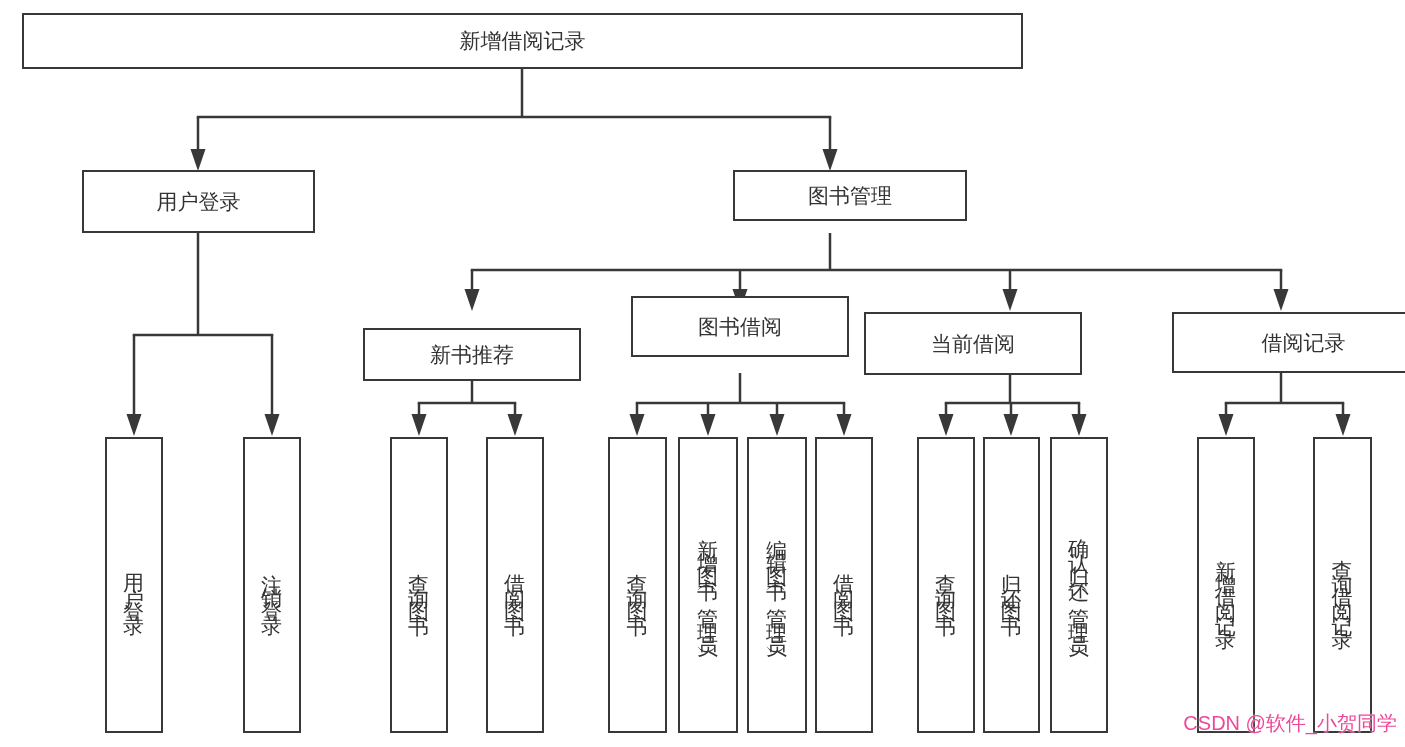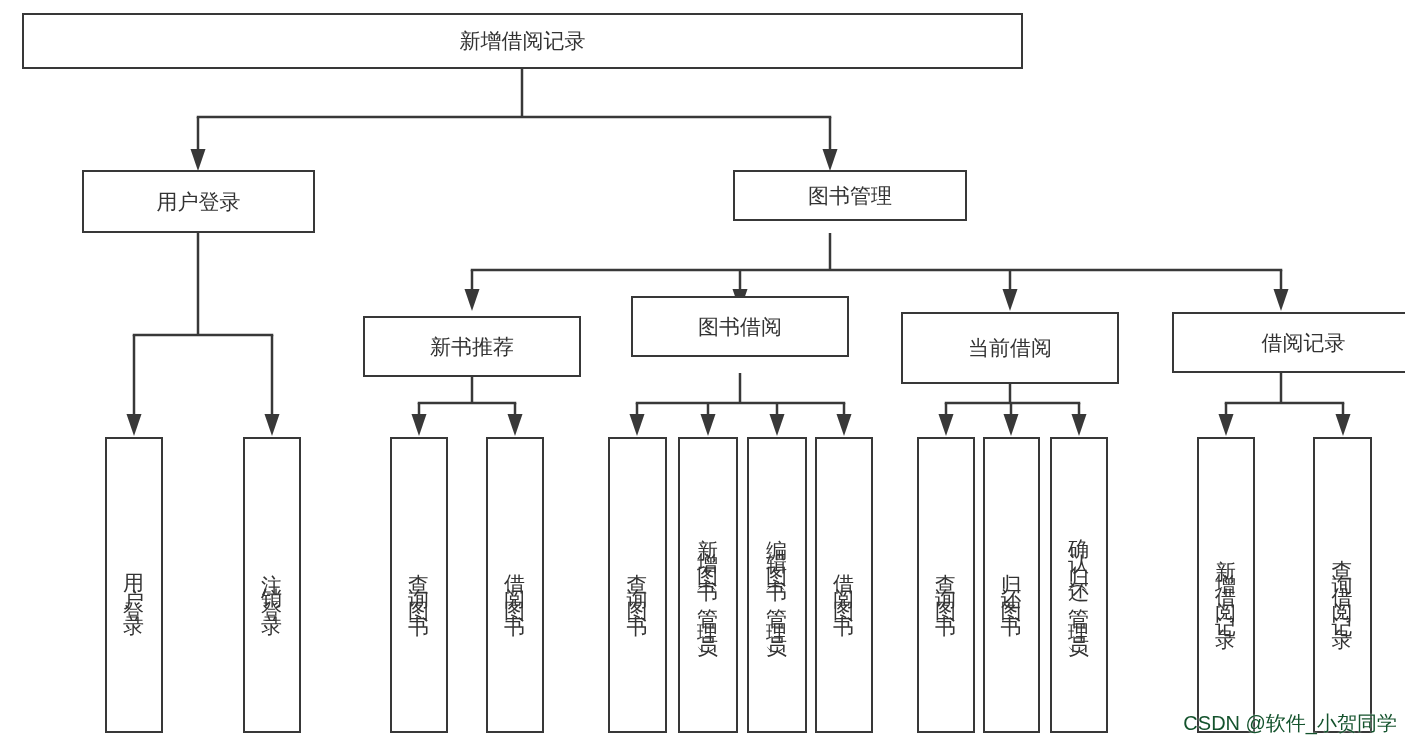--- a/index.html
+++ b/index.html
@@ -23,21 +23,21 @@
     text-orientation:mixed;
     font-size:21px;
     letter-spacing:14px;
     color:#333333;
     line-height:1;
   }
   .watermark{
     position:absolute;
     right:8px;top:710px;
     font-size:20px;
-    color:#14532d;
+    color:#ec4899;
     white-space:nowrap;
     text-shadow:0 0 2px #ffffff;
   }
 </style>
 </head>
 <body>
 
 <div id="stage">
 
   <svg id="wires" width="1405" height="747" viewBox="0 0 1405 747" xmlns="http://www.w3.org/2000/svg">
@@ -110,27 +110,27 @@
     <span class="hlabel">新增借阅记录</span>
   </div>
 
   <div class="node" style="left:82px;top:170px;width:233px;height:63px">
     <span class="hlabel">用户登录</span>
   </div>
   <div class="node" style="left:733px;top:170px;width:234px;height:51px">
     <span class="hlabel">图书管理</span>
   </div>
 
-  <div class="node" style="left:363px;top:316px;width:218px;height:61px">
+  <div class="node" style="left:363px;top:328px;width:218px;height:53px">
     <span class="hlabel">新书推荐</span>
   </div>
   <div class="node" style="left:631px;top:296px;width:218px;height:61px">
     <span class="hlabel">图书借阅</span>
   </div>
-  <div class="node" style="left:901px;top:312px;width:218px;height:72px">
+  <div class="node" style="left:864px;top:312px;width:218px;height:63px">
     <span class="hlabel">当前借阅</span>
   </div>
   <div class="node" style="left:1172px;top:312px;width:263px;height:61px">
     <span class="hlabel">借阅记录</span>
   </div>
 
   <div class="node v" style="left:105px;width:58px">
     <span class="vlabel">用户登录</span>
   </div>
   <div class="node v" style="left:243px;width:58px">

